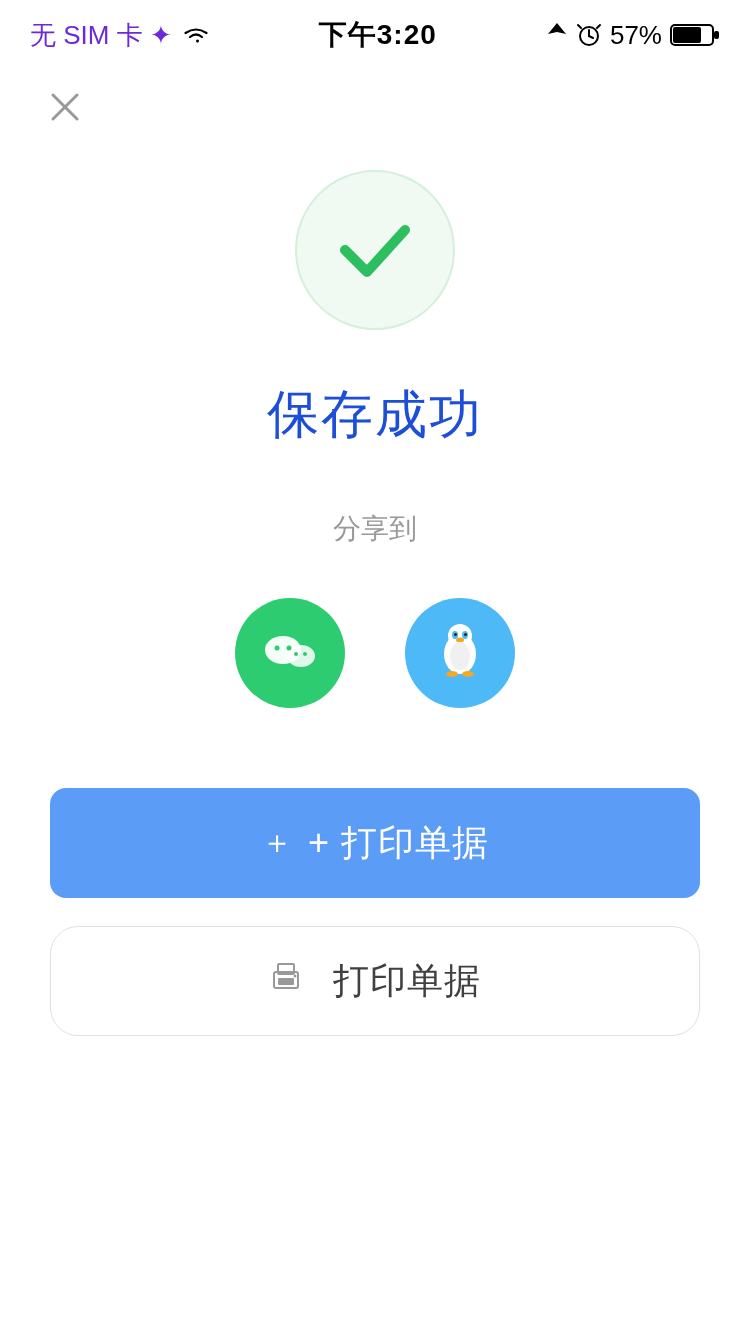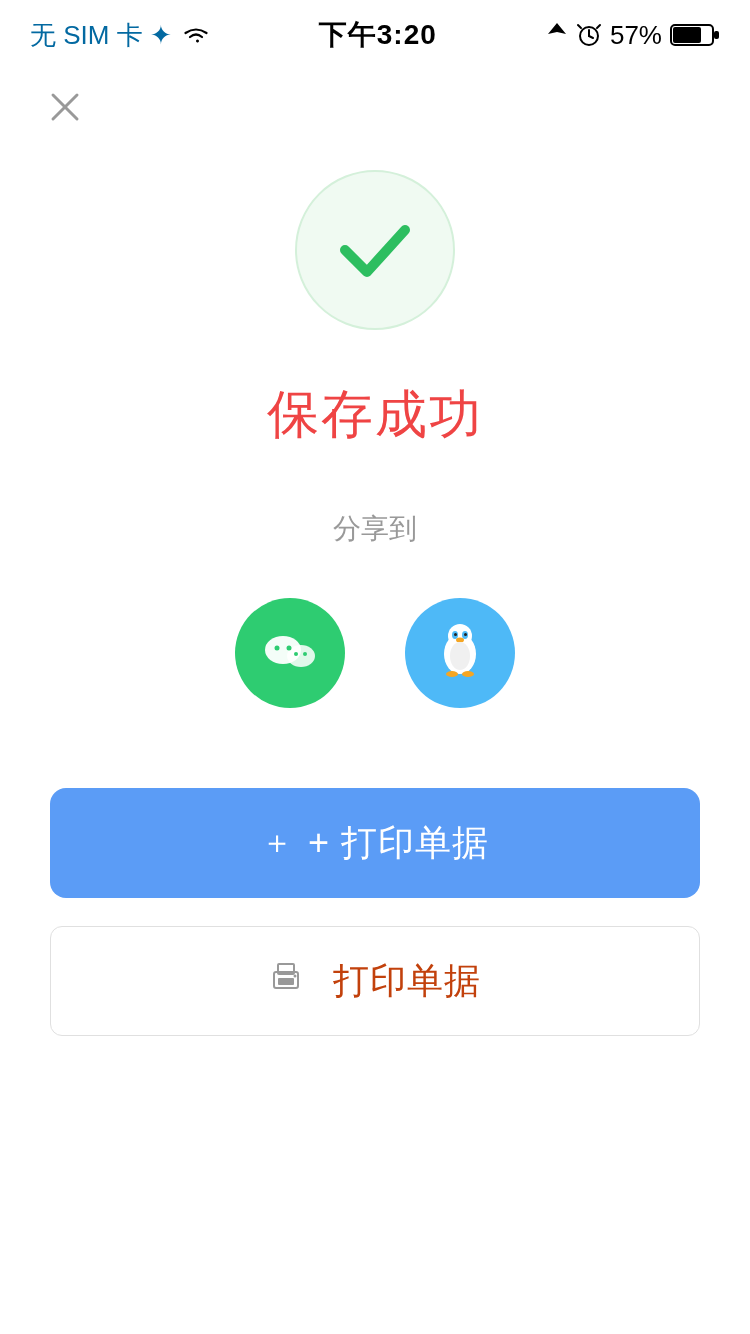--- a/index.html
+++ b/index.html
@@ -23,21 +23,21 @@
       justify-content: space-between;
       padding: 0 30px;
       background: #fff;
     }
 
     .status-left {
       display: flex;
       align-items: center;
       gap: 10px;
       font-size: 26px;
-      color: #0369a1;
+      color: #6d28d9;
       font-weight: 500;
     }
 
     .wifi-icon {
       display: inline-block;
       width: 28px;
       height: 20px;
       position: relative;
     }
 
@@ -92,21 +92,21 @@
       display: flex;
       align-items: center;
       justify-content: center;
       margin-bottom: 50px;
     }
 
     
     .success-title {
       font-size: 52px;
       font-weight: 400;
-      color: #ef4444;
+      color: #1d4ed8;
       margin-bottom: 60px;
       letter-spacing: 2px;
     }
 
     
     .share-section {
       width: 100%;
       display: flex;
       align-items: center;
       padding: 0 60px;
@@ -175,28 +175,28 @@
       color: #fff;
       font-weight: 400;
       letter-spacing: 1px;
     }
 
     .btn-secondary {
       width: 100%;
       height: 110px;
       background: #fff;
       border: 1.5px solid #e0e0e0;
-      border-radius: 12px;
+      border-radius: 28px;
       display: flex;
       align-items: center;
       justify-content: center;
       gap: 30px;
       cursor: pointer;
       font-size: 36px;
-      color: #c2410c;
+      color: #404040;
       font-weight: 400;
       letter-spacing: 1px;
     }
 
     .btn-icon {
       font-size: 32px;
       color: #999;
     }
 
     .btn-primary .btn-icon {

